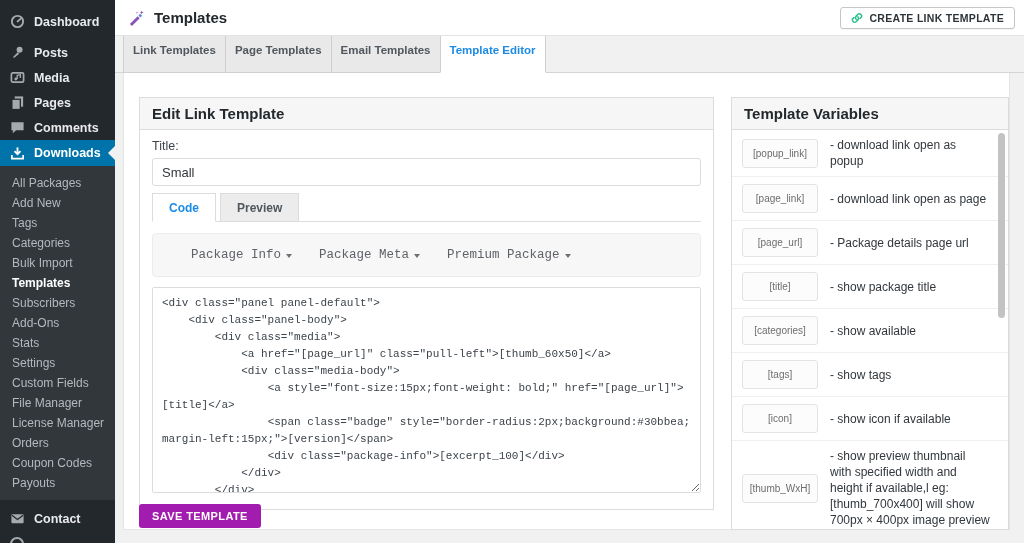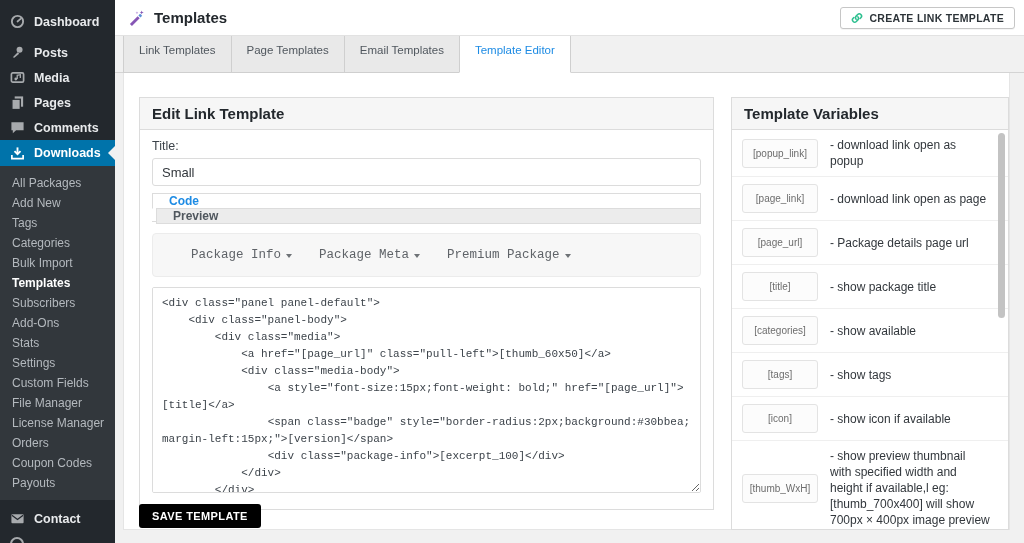--- a/index.html
+++ b/index.html
@@ -39,39 +39,39 @@
   .topbar-buttons { position:absolute; right:9px; top:7px; display:flex; gap:7px; }
   .create-btn { display:flex; align-items:center; gap:6px; background:#fff;
     border:1px solid #c6c6c6; border-radius:3px; height:22px; padding:0 10px;
     font-size:10.5px; font-weight:bold; color:#2c3338; letter-spacing:.3px;
     cursor:pointer; box-shadow:0 1px 0 rgba(0,0,0,.04); }
   .create-btn svg { width:12px; height:12px; display:block; }
 
   .tabstrip { height:37px; background:#f1f1f1; border-bottom:1px solid #d4d4d4;
     display:flex; align-items:flex-end; padding-left:8px; }
   .wtab { height:46px; margin-bottom:-1px; display:flex; align-items:center;
-    padding:0 15px; font-size:11.5px; font-weight:normal; color:#50575e;
+    padding:0 9px; font-size:11.5px; font-weight:bold; color:#50575e;
     background:#e9e9e9; border:1px solid #cfcfcf; margin-right:-1px; cursor:pointer; }
   .wtab.active { background:#fff; color:#1d8be4; border-bottom:1px solid #fff; }
 
   .content { position:absolute; left:8px; right:14px; top:73px; height:457px;
     background:#fff; border:1px solid #e5e5e5; border-top:none; }
 
   
   .panel { background:#fff; border:1px solid #dcdcdc; }
   .panel-left { position:absolute; left:15px; top:24px; width:575px; }
   .panel-header { background:#f6f6f6; border-bottom:1px solid #dcdcdc;
     padding:7px 12px; font-size:15px; font-weight:bold; color:#23282d; }
   .panel-body { padding:6px 12px 12px; }
   .field-label { display:block; font-size:12.5px; color:#3c434a; margin:3px 0 5px; }
   .title-input { width:100%; height:28px; border:1px solid #dcdcdc; border-radius:3px;
     font-size:13px; color:#32373c; padding:0 9px; background:#fff;
     font-family:"Liberation Sans",sans-serif; }
 
-  .subtabs { margin-top:7px; border-bottom:1px solid #dcdcdc; display:flex; height:29px;flex-direction:column; }
+  .subtabs { margin-top:7px; border-bottom:1px solid #dcdcdc; display:flex; height:29px; }
   .subtab { height:29px; margin-bottom:-1px; display:flex; align-items:center;
     padding:0 16px; font-size:12px; font-weight:bold; cursor:pointer; }
   .subtab.active { background:#fff; border:1px solid #dcdcdc; border-bottom:1px solid #fff;
     color:#1d8be4; }
   .subtab.inactive { background:#ececec; border:1px solid #dcdcdc; margin-left:4px;
     color:#50575e; }
 
   .toolbar { margin-top:11px; background:#f7f7f7; border:1px solid #ececec;
     border-radius:4px; height:44px; display:flex; align-items:center;
     padding-left:38px; gap:27px;font-family:Liberation Mono, monospace; }
@@ -83,21 +83,21 @@
   .code-area { margin-top:10px; width:100%; height:206px; border:1px solid #dcdcdc;
     border-radius:2px; font-family:"Liberation Mono","DejaVu Sans Mono",monospace;
     font-size:11px; line-height:17px; color:#3c434a; padding:7px 9px;
     white-space:pre-wrap; word-break:break-all; resize:vertical; overflow-y:auto;
     background:#fff; }
   .code-area::-webkit-scrollbar { width:9px; }
   .code-area::-webkit-scrollbar-track { background:#fbfbfb; }
   .code-area::-webkit-scrollbar-thumb { background:#c9c9c9; border-radius:5px; }
 
   .save-btn { position:absolute; left:15px; top:431px; height:24px; padding:0 13px;
-    background:#000000; border:none; border-radius:3px; color:#fff; font-size:11px;
+    background:#a21caf; border:none; border-radius:3px; color:#fff; font-size:11px;
     font-weight:bold; letter-spacing:.4px; cursor:pointer;
     font-family:"Liberation Sans",sans-serif; }
 
   
   .panel-right { position:absolute; left:607px; top:24px; width:278px; height:433px;
     overflow:hidden; }
   .vrows { position:relative; }
   .vrow { display:flex; align-items:center; padding:7px 18px 7px 10px;
     border-bottom:1px solid #efefef; }
   .vbox { width:76px; flex:none; border:1px solid #e3e3e3; border-radius:3px;

